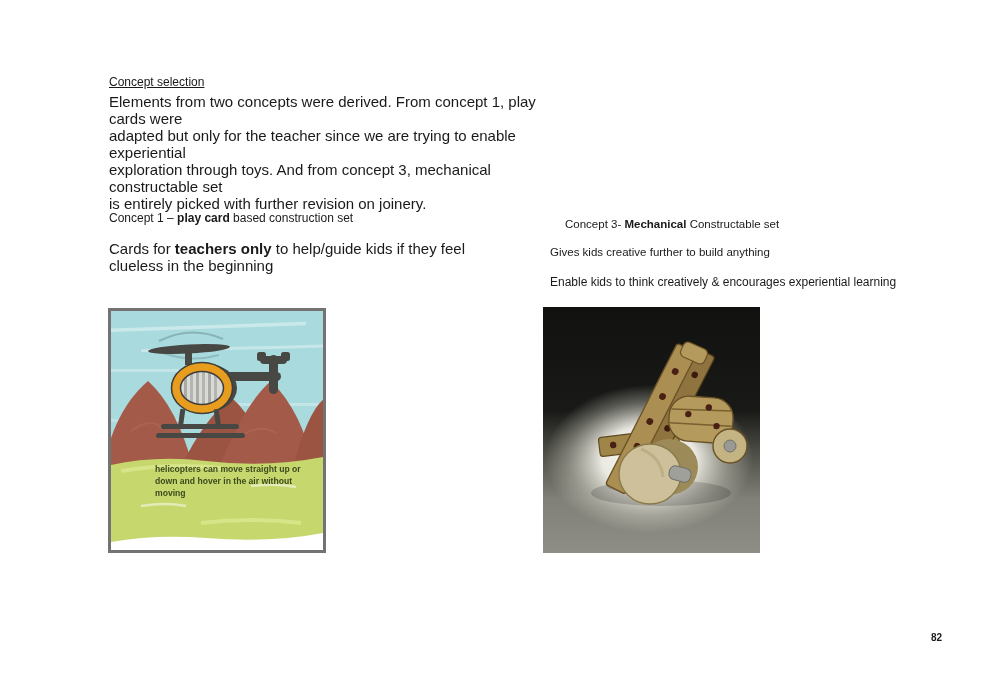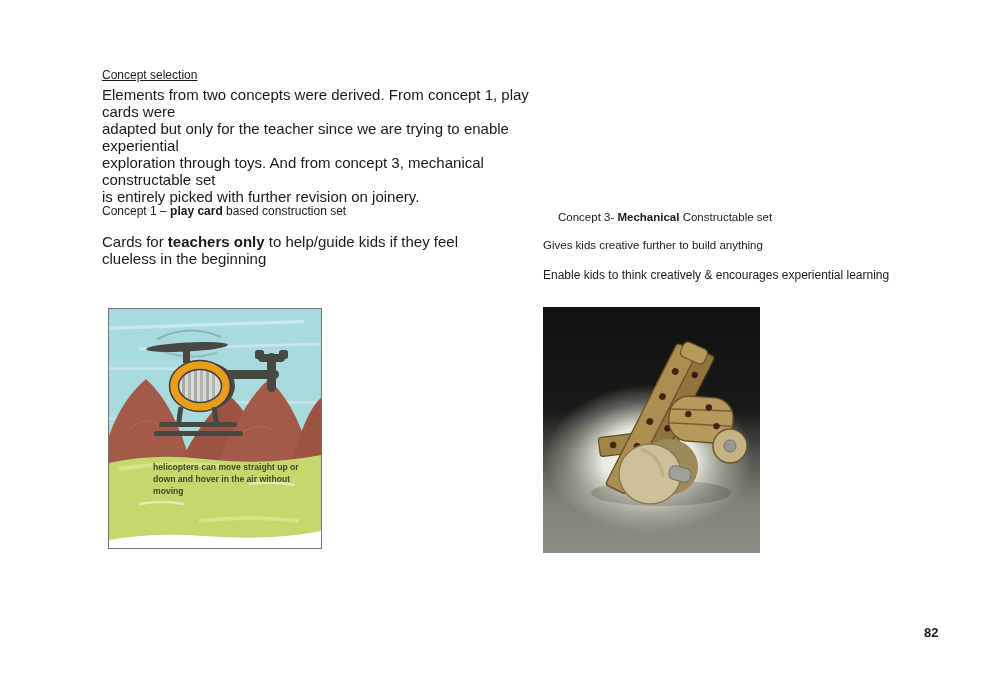--- a/index.html
+++ b/index.html
@@ -5,21 +5,21 @@
   html, body { margin: 0; padding: 0; }
   body {
     width: 1000px; height: 700px;
     background: #ffffff;
     font-family: "Liberation Sans", sans-serif;
     color: #1a1a1a;
     position: relative;
     overflow: hidden;
   }
   .abs { position: absolute; }
-  p { margin: 0; }
+  p { margin: 7px; }
 
   .doc-title {
     left: 102px; top: 68px;
     font-size: 12px; font-weight: 400;
     text-decoration: underline;
   }
   .intro {
     left: 102px; top: 86px; width: 460px;
     font-size: 15px; line-height: 17px;
     white-space: pre-line;
@@ -27,41 +27,41 @@
   .c1-heading { left: 102px; top: 204px; font-size: 12px; }
   .c1-desc    { left: 102px; top: 233px; width: 400px; font-size: 15px; line-height: 17px; }
 
   .c3-heading { left: 558px; top: 211px; font-size: 11.5px; }
   .c3-line1   { left: 543px; top: 239px; font-size: 11.5px; }
   .c3-line2   { left: 543px; top: 268px; font-size: 12px; }
 
   .card-figure {
     left: 108px; top: 308px;
     width: 212px; height: 239px;
-    border: 1px solid #737373;
+    border: 3px solid #737373;
     overflow: hidden;
   }
   .card-caption {
     position: absolute;
     left: 44px; top: 152px; width: 162px;
     font-size: 8.6px; line-height: 12px;
     font-weight: 600;
     color: #3c4a1f;
     white-space: pre-line;
   }
 
   .photo-figure {
     left: 543px; top: 307px;
     width: 217px; height: 246px;
     overflow: hidden;
   }
 
   .page-number {
     left: 924px; top: 625px;
-    font-size: 13px; font-weight: 700;
+    font-size: 10px; font-weight: 700;
   }
 </style>
 </head>
 <body>
 
 <p class="abs doc-title">Concept selection</p>
 
 <p class="abs intro">Elements from two concepts were derived. From concept 1, play cards were
 adapted but only for the teacher since we are trying to enable experiential
 exploration through toys. And from concept 3, mechanical constructable set

